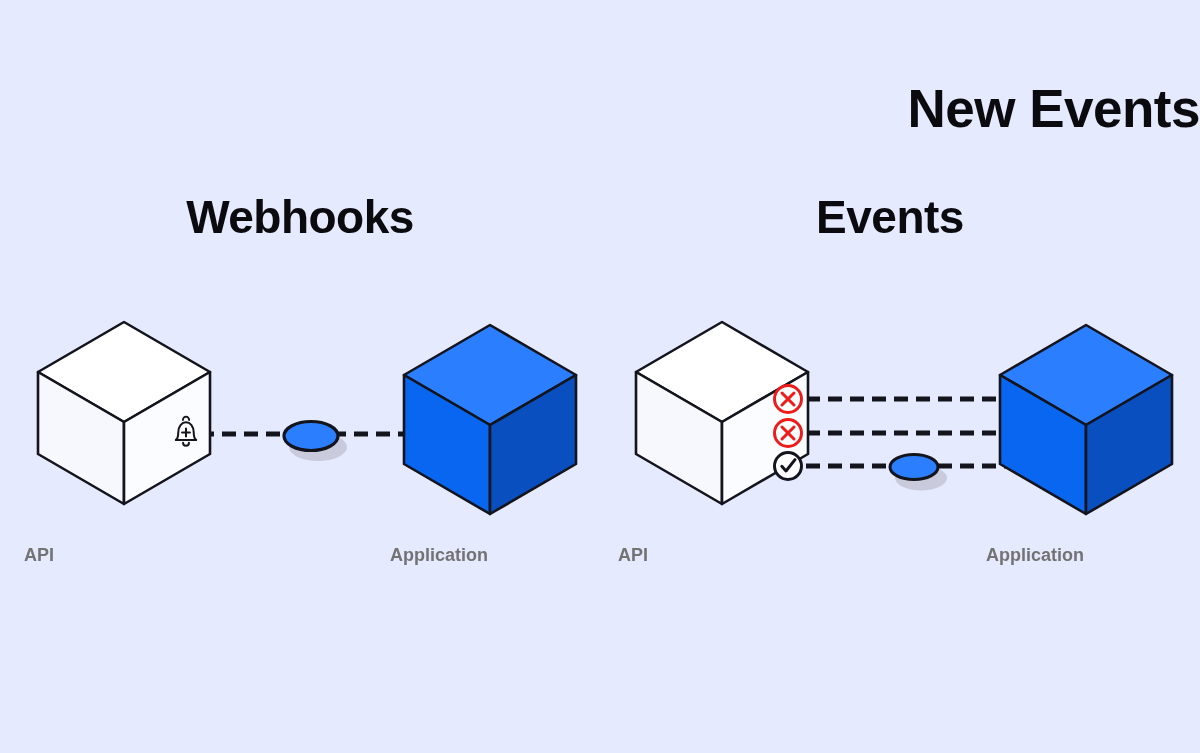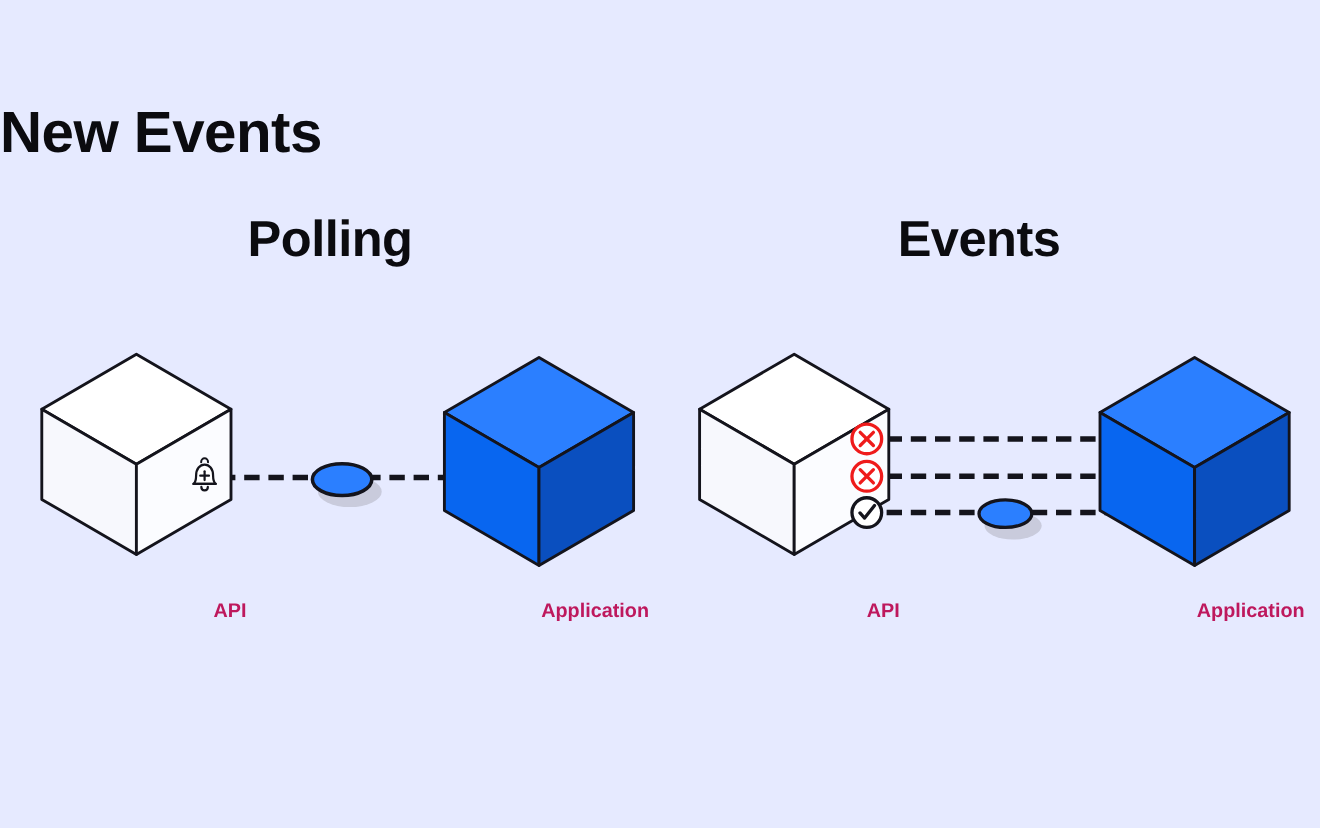--- a/index.html
+++ b/index.html
@@ -19,49 +19,48 @@
     left: 0;
     top: 0;
     width: 1200px;
     height: 753px;
   }
   .title {
     position: absolute;
     left: 0;
     top: 78px;
     width: 1200px;
-    text-align: left;
+    text-align: right;
     font-size: 53px;
     font-weight: 700;
     letter-spacing: -0.5px;
     color: #0b0b0f;
     font-family: "Liberation Sans", sans-serif;
-    margin-top: 12px;
   }
   .section-title {
     position: absolute;
     top: 190px;
     font-size: 46px;
     font-weight: 700;
     letter-spacing: -0.5px;
     color: #0b0b0f;
     text-align: center;
     font-family: "Liberation Sans", sans-serif;
     white-space: nowrap;
   }
   #title-webhooks { left: 60px; width: 480px; }
   #title-polling  { left: 650px; width: 480px; }
 
   .node-label {
     position: absolute;
     top: 545px;
     font-size: 18px;
     font-weight: 700;
-    color: #be185d;
-    text-align: right;
+    color: #737373;
+    text-align: left;
     white-space: nowrap;
     font-family: "Liberation Sans", sans-serif;
   }
   #label-api-webhooks { left: 24px; width: 200px; }
   #label-app-webhooks { left: 390px; width: 200px; }
   #label-api-polling  { left: 618px; width: 200px; }
   #label-app-polling  { left: 986px; width: 200px; }
 
   svg.scene {
     position: absolute;
@@ -72,21 +71,21 @@
   }
   svg.scene * { pointer-events: auto; }
 </style>
 </head>
 <body>
 
 <div id="stage">
 
   <div class="title">New Events</div>
 
-  <div class="section-title" id="title-webhooks">Polling</div>
+  <div class="section-title" id="title-webhooks">Webhooks</div>
   <div class="section-title" id="title-polling">Events</div>
 
   <div class="node-label" id="label-api-webhooks">API</div>
   <div class="node-label" id="label-app-webhooks">Application</div>
   <div class="node-label" id="label-api-polling">API</div>
   <div class="node-label" id="label-app-polling">Application</div>
 
   <svg class="scene" viewBox="0 0 1200 753">
 
     <g>

